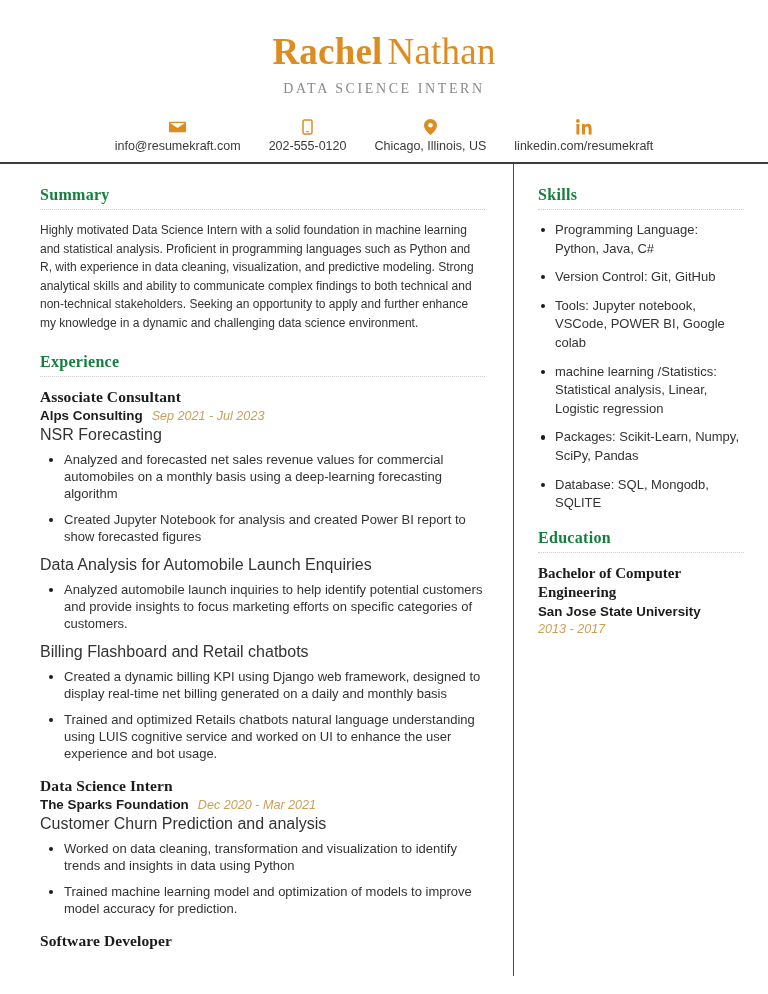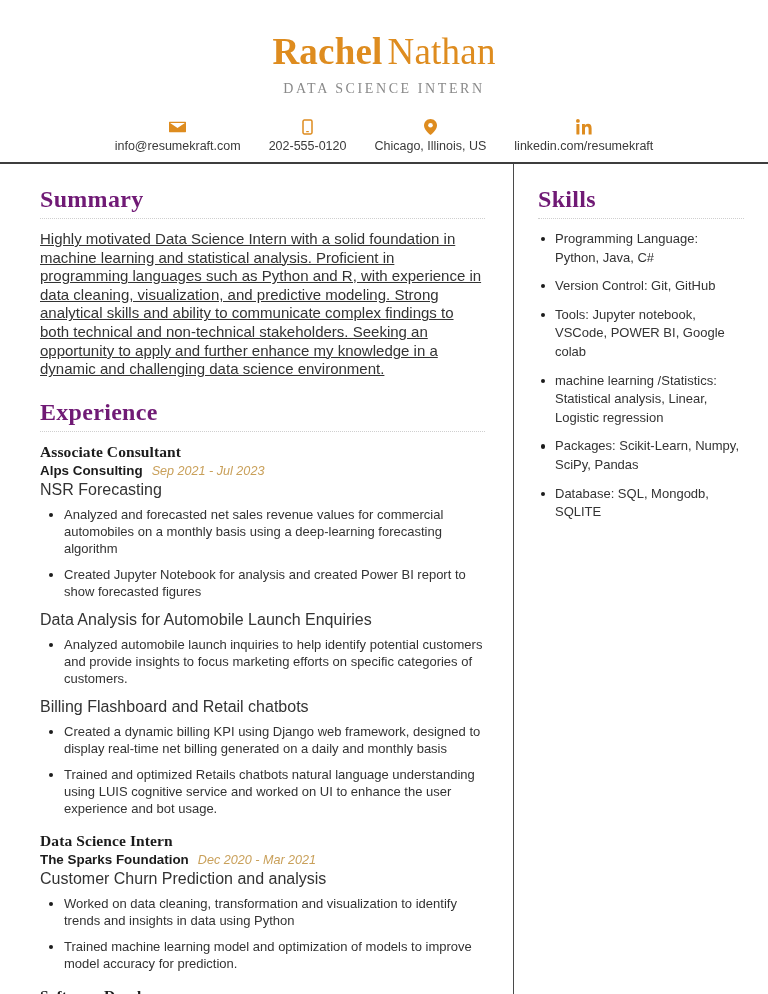--- a/index.html
+++ b/index.html
@@ -96,38 +96,37 @@
     width: 255px;
     padding: 22px 24px 0 24px;
     border-left: 1.6px solid #4a4a4a;
     min-height: 812px;
   }
 
   
   .section-title {
     font-family: "Liberation Serif", serif;
     font-weight: bold;
-    font-size: 24px;
-    color: #701a75;
+    font-size: 16px;
+    color: #15803d;
     letter-spacing: 0.3px;
   }
   .section-rule {
     border-top: 1px dotted #cfcfcf;
     margin-top: 5px;
     margin-bottom: 11px;
   }
   .section { margin-bottom: 20px; }
   .section.tight { margin-bottom: 16px; }
 
   
   .summary-text {
-    font-size: 15px;
+    font-size: 12px;
     line-height: 18.6px;
     color: #333;
-    text-decoration: underline;
   }
 
   
   .job { margin-bottom: 15px; }
   .job-title {
     font-family: "Liberation Serif", serif;
     font-weight: bold;
     font-size: 15.5px;
     color: #1c1c1c;
     letter-spacing: 0.1px;
@@ -352,16 +351,25 @@
         <ul class="skills">
           <li>Programming Language: Python, Java, C#</li>
           <li>Version Control: Git, GitHub</li>
           <li>Tools: Jupyter notebook, VSCode, POWER BI, Google colab</li>
           <li>machine learning /Statistics: Statistical analysis, Linear, Logistic regression</li>
           <li>Packages: Scikit-Learn, Numpy, SciPy, Pandas</li>
           <li>Database: SQL, Mongodb, SQLITE</li>
         </ul>
       </div>
 
+      <div class="section">
+        <div class="section-title">Education</div>
+        <div class="section-rule"></div>
+        <div>
+          <div class="edu-degree">Bachelor of Computer Engineering</div>
+          <div class="edu-school">San Jose State University</div>
+          <div class="edu-dates">2013 - 2017</div>
+        </div>
+      </div>
 
     </div>
   </div>
 </div>
 
 </body></html>

